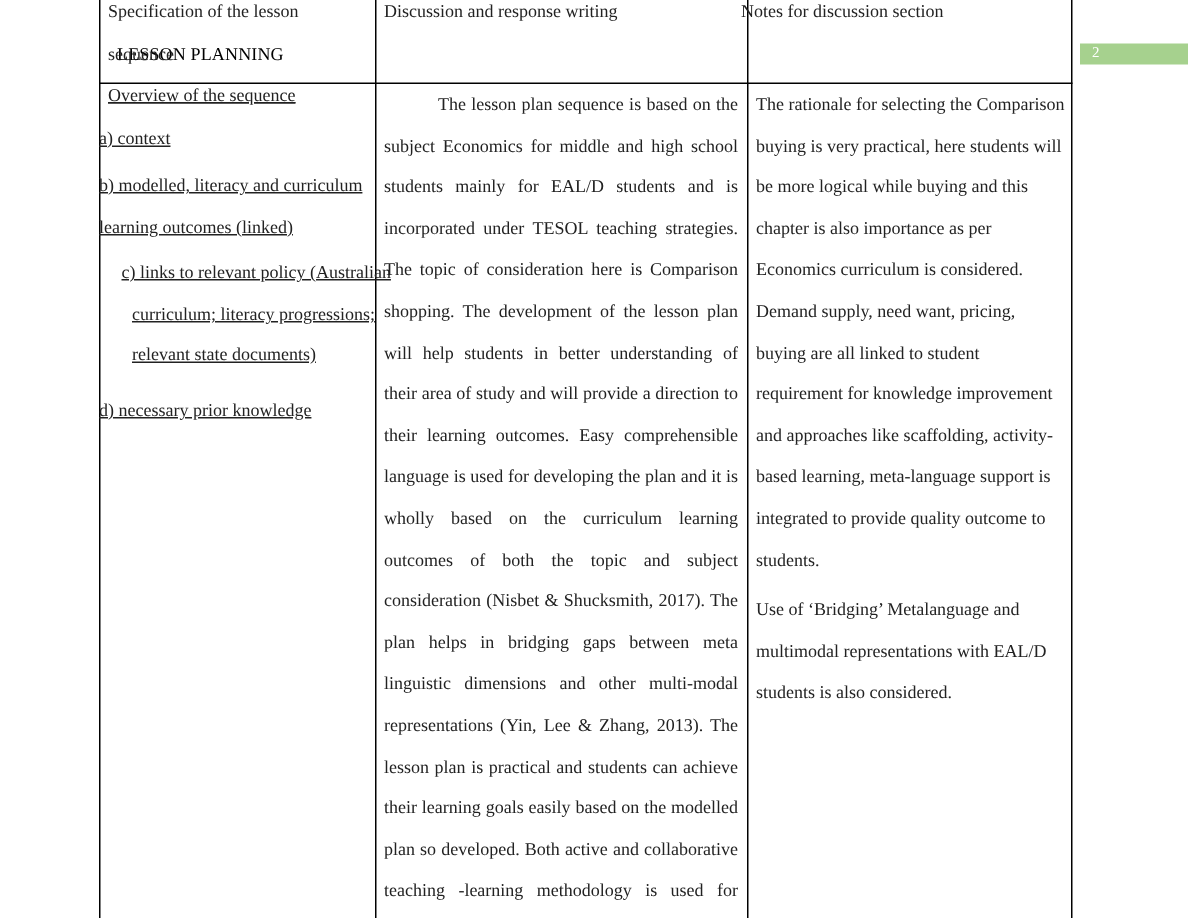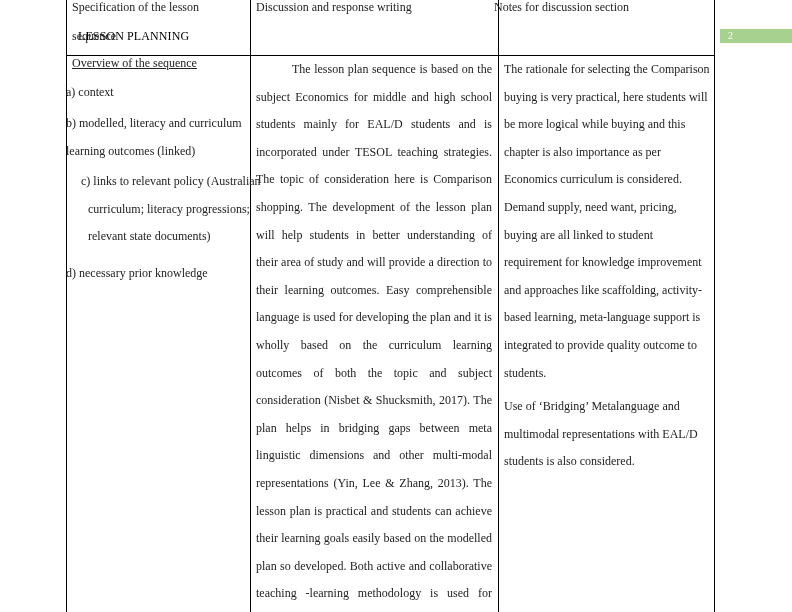--- a/index.html
+++ b/index.html
@@ -14,21 +14,21 @@
   .page-number {
     position:absolute; left:720px; top:29px; width:72px; height:14px;
     background:#a6d18e; color:#ffffff; font-size:10px; line-height:14px;
     padding-left:8px; box-sizing:border-box;
   }
   .line { position:absolute; background:#000; }
   .cell { position:absolute; font-size:12px; }
   .hdr { top:0px; line-height:14px; }
   .spec-seq { position:absolute; left:72px; top:29px; font-size:12px; }
   .col1 { left:66px; top:56px; width:180px; }
-  .col1 .p { position:absolute; white-space:nowrap; }
+  .col1 .p { position:absolute; white-space:nowrap;text-decoration:underline; }
   .col2 { left:256px; top:56px; width:236px; line-height:27.6px; text-align:justify; }
   .col2 p { margin:0; text-indent:36px; }
   .col3 { left:504px; top:56px; width:206px; line-height:27.6px; }
   .col3 p { margin:0 0 6px 0; }
   u { text-decoration:underline; }
 </style>
 </head>
 <body>
 
 <div class="page-header">LESSON PLANNING</div>

